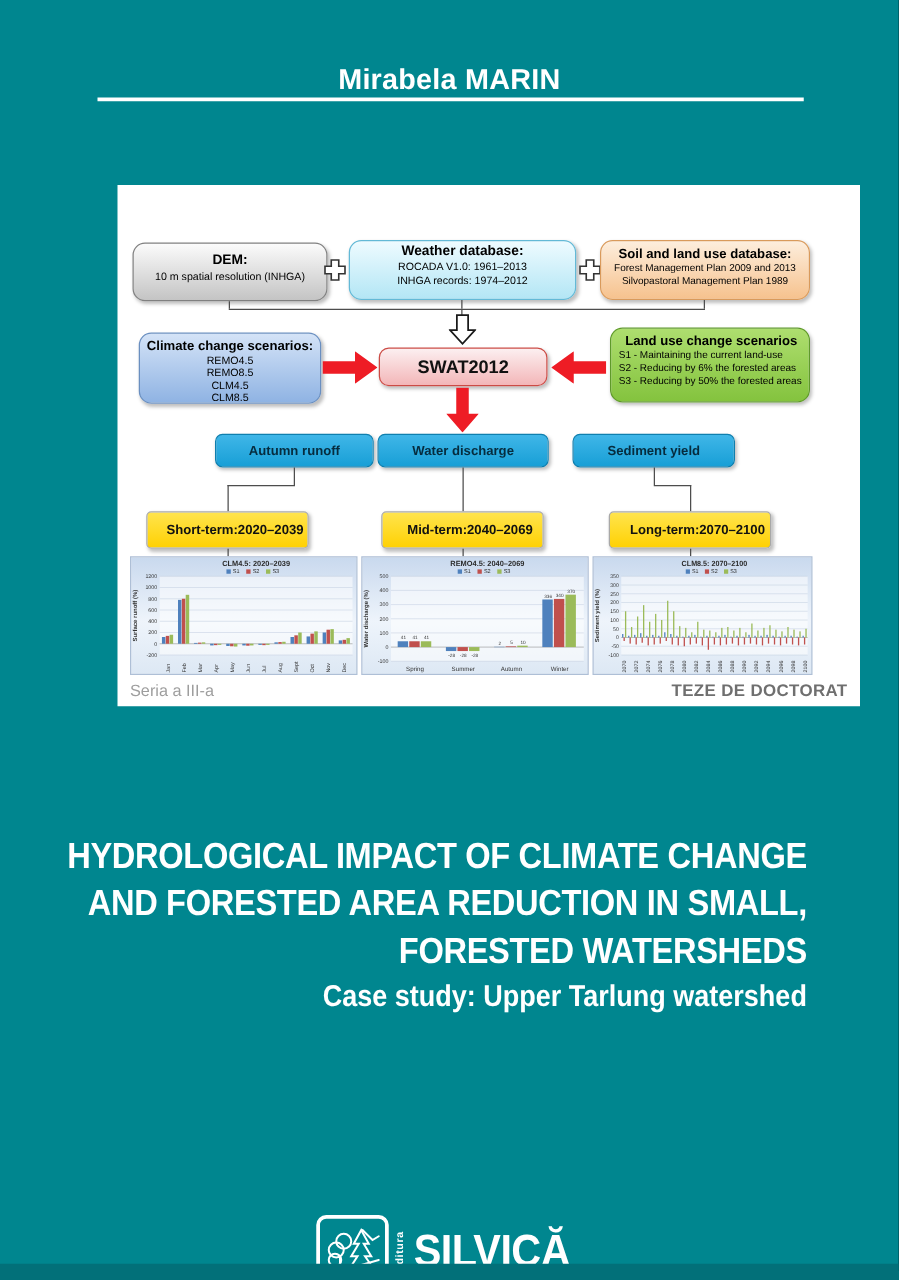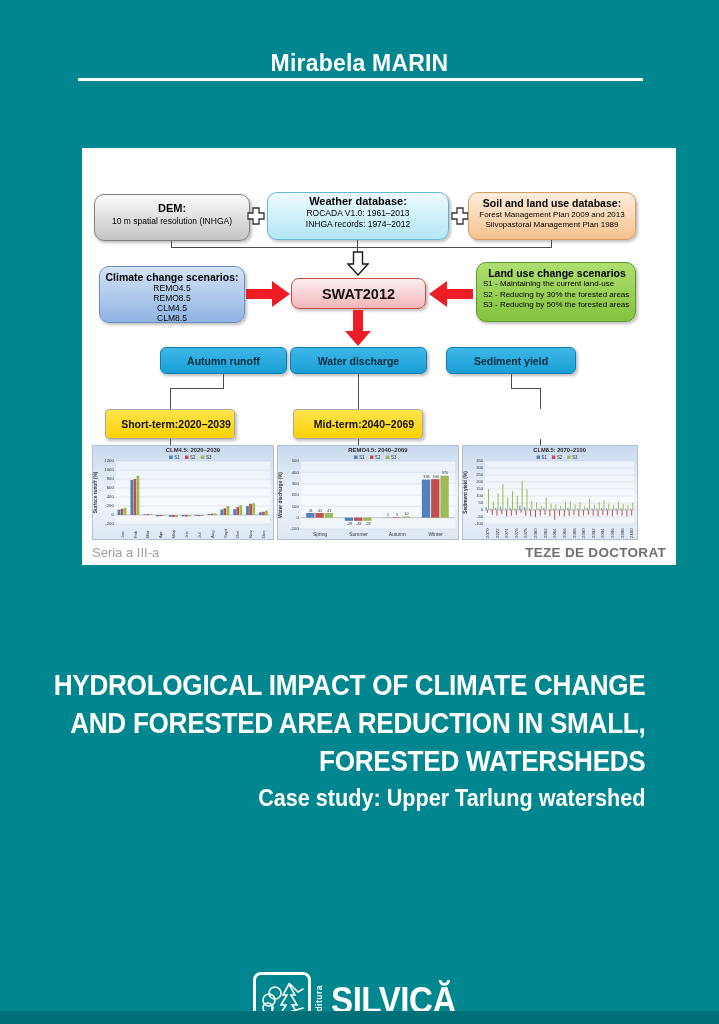--- a/index.html
+++ b/index.html
@@ -9,21 +9,21 @@
     font-family:"Liberation Sans",sans-serif;
   }
   .bottom-band{position:absolute;left:0;bottom:0;width:100%;height:13px;background:#027079;}
 
   
   .author{position:absolute;top:50px;left:0;width:100%;text-align:center;
     color:#fff;font-size:23px;font-weight:bold;letter-spacing:0.2px;}
   .author-rule{position:absolute;top:78px;left:78px;width:565px;height:3px;background:#fff;}
 
   
-  .panel{position:absolute;left:82px;top:148px;width:594px;height:417px;background:#fff;}
+  .panel{position:absolute;left:94px;top:148px;width:594px;height:417px;background:#fff;}
   .panel *{box-sizing:border-box;}
   .fbox{position:absolute;box-shadow:1.5px 2px 3px rgba(0,0,0,0.25);text-align:center;}
   .fbox .t{font-weight:bold;}
   .box-dem{left:12px;top:46px;width:156px;height:47px;border-radius:10px;
     background:linear-gradient(180deg,#fbfbfb,#c4c4c4);border:1px solid #808080;padding-top:7px;}
   .box-dem .t{font-size:11px;} .box-dem .b{font-size:8.5px;margin-top:2px;}
   .box-weather{left:185px;top:44px;width:182px;height:48px;border-radius:10px;
     background:linear-gradient(180deg,#eefbff,#b3e6f5);border:1px solid #63b9d6;padding-top:2px;}
   .box-weather .t{font-size:11px;} .box-weather .b{font-size:8.5px;margin-top:1px;}
   .box-soil{left:386px;top:44px;width:168px;height:48px;border-radius:10px;
@@ -139,21 +139,21 @@
       <span>SWAT2012</span>
     </div>
     <div class="arrow-abs" style="left:347px;top:133px;width:44px;height:26px;">
       <svg viewBox="0 0 44 26">
           <polygon points="44,8 18,8 18,0 0,13 18,26 18,18 44,18" fill="#EE1C25"></polygon>
         </svg>
     </div>
     <div class="fbox box-green">
       <div class="t">Land use change scenarios</div>
       <div class="b">S1 - Maintaining the current land-use</div>
-      <div class="b">S2 - Reducing by 30% the forested areas</div>
+      <div class="b">S2 - Reducing by 6% the forested areas</div>
       <div class="b">S3 - Reducing by 50% the forested areas</div>
     </div>
     <div class="arrow-abs" style="left:263px;top:162px;width:26px;height:36px;">
       <svg viewBox="0 0 26 36">
           <polygon points="8,0 18,0 18,21 26,21 13,36 0,21 8,21" fill="#EE1C25"></polygon>
         </svg>
     </div>
 
     <div class="fbox box-output out0">
       <span>Autumn runoff</span>
@@ -173,20 +173,24 @@
     <div class="cline" style="left:429px;top:240px;width:30px;height:1px;"></div>
     <div class="cline" style="left:458px;top:240px;width:1px;height:21px;"></div>
 
     <div class="fbox box-term term0">
       <div>Short-term:</div>
       <div>2020–2039</div>
     </div>
     <div class="fbox box-term term1">
       <div>Mid-term:</div>
       <div>2040–2069</div>
+    </div>
+    <div class="fbox box-term term2">
+      <div>Long-term:</div>
+      <div>2070–2100</div>
     </div>
 
     <div class="cline" style="left:88px;top:291px;width:1px;height:6px;"></div>
     <div class="cline" style="left:276px;top:291px;width:1px;height:6px;"></div>
     <div class="cline" style="left:458px;top:291px;width:1px;height:6px;"></div>
 
     <div class="chart-tile ch0">
         <svg viewBox="0 0 182 93" preserveAspectRatio="none">
           <rect x="23" y="15" width="156" height="63" fill="rgba(255,255,255,0.55)"></rect>
           <line x1="23" x2="179" y1="78" y2="78" stroke="#c5d1e2" stroke-width="0.45"></line>

